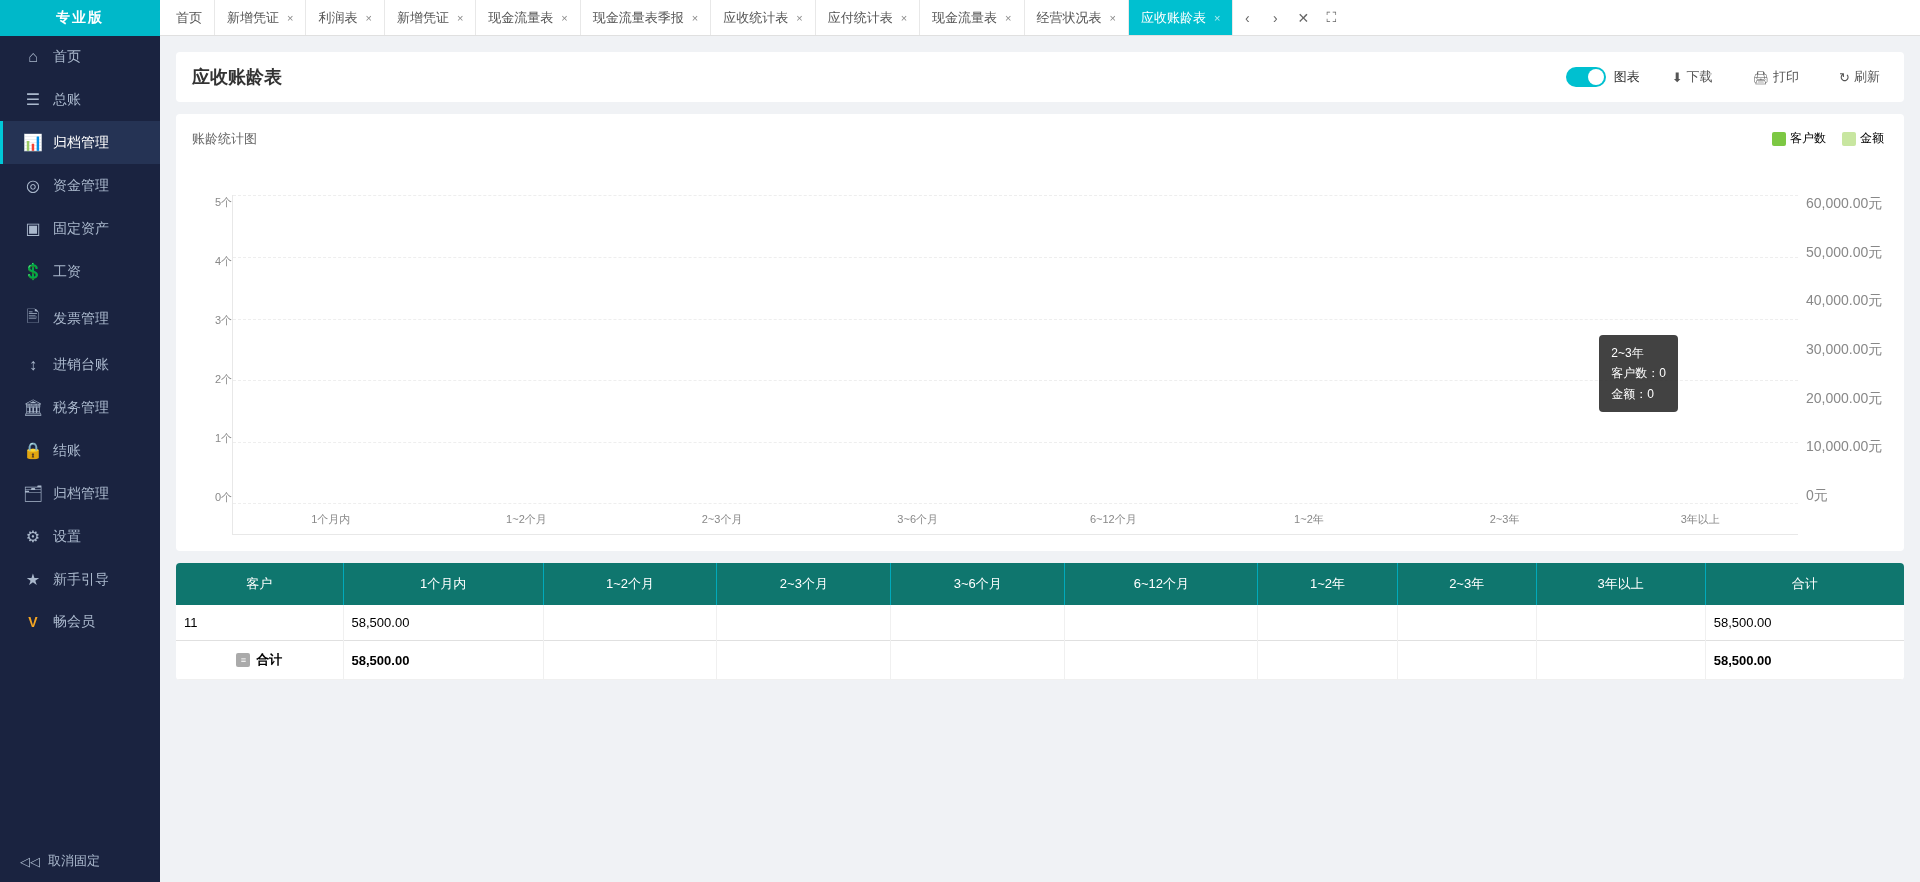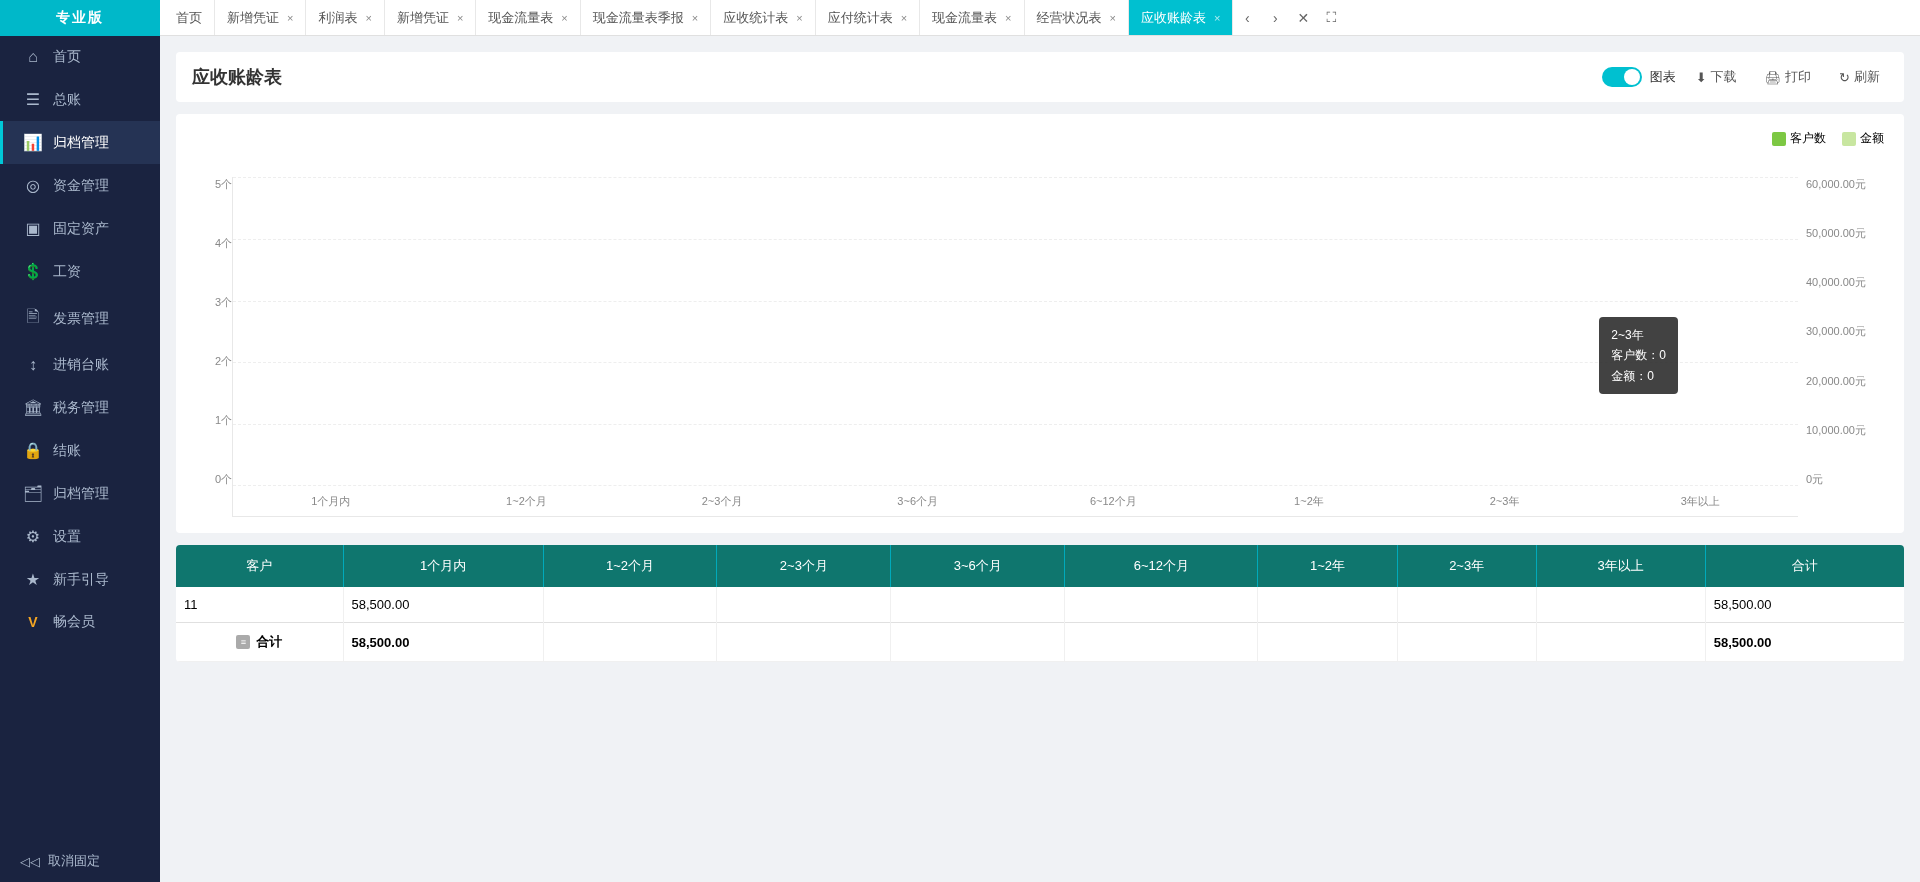--- a/index.html
+++ b/index.html
@@ -122,21 +122,21 @@
       border-radius: 4px;
     }
     .page-title {
       font-size: 18px;
       font-weight: bold;
       color: #333;
     }
     .header-actions {
       display: flex;
       align-items: center;
-      gap: 12px;
+      gap: 24px;
     }
     .toggle-switch {
       display: flex;
       align-items: center;
       gap: 8px;
     }
     .toggle-track {
       width: 40px;
       height: 20px;
       background: #00c0d0;
@@ -217,21 +217,21 @@
       color: #888;
     }
     .y-axis-right {
       width: 90px;
       display: flex;
       flex-direction: column;
       justify-content: space-between;
       align-items: flex-start;
       padding-bottom: 30px;
       padding-left: 8px;
-      font-size: 11px;
+      font-size: 14px;
       color: #888;
     }
     .chart-plot-area {
       flex: 1;
       position: relative;
       border-left: 1px solid #e8e8e8;
       border-bottom: 1px solid #e8e8e8;
     }
     .chart-gridlines {
       position: absolute;
@@ -506,20 +506,21 @@
           <span>打印</span>
         </div>
         <div class="action-btn">
           <span>↻</span>
           <span>刷新</span>
         </div>
       </div>
     </div>
 
     <div class="chart-section">
+      <div class="chart-title">账龄统计图</div>
       <div class="chart-legend">
         <div class="legend-item">
           <div class="legend-color" style="background:#7dc843;"></div>
           <span>客户数</span>
         </div>
         <div class="legend-item">
           <div class="legend-color" style="background:#c8e6a0;"></div>
           <span>金额</span>
         </div>
       </div>

